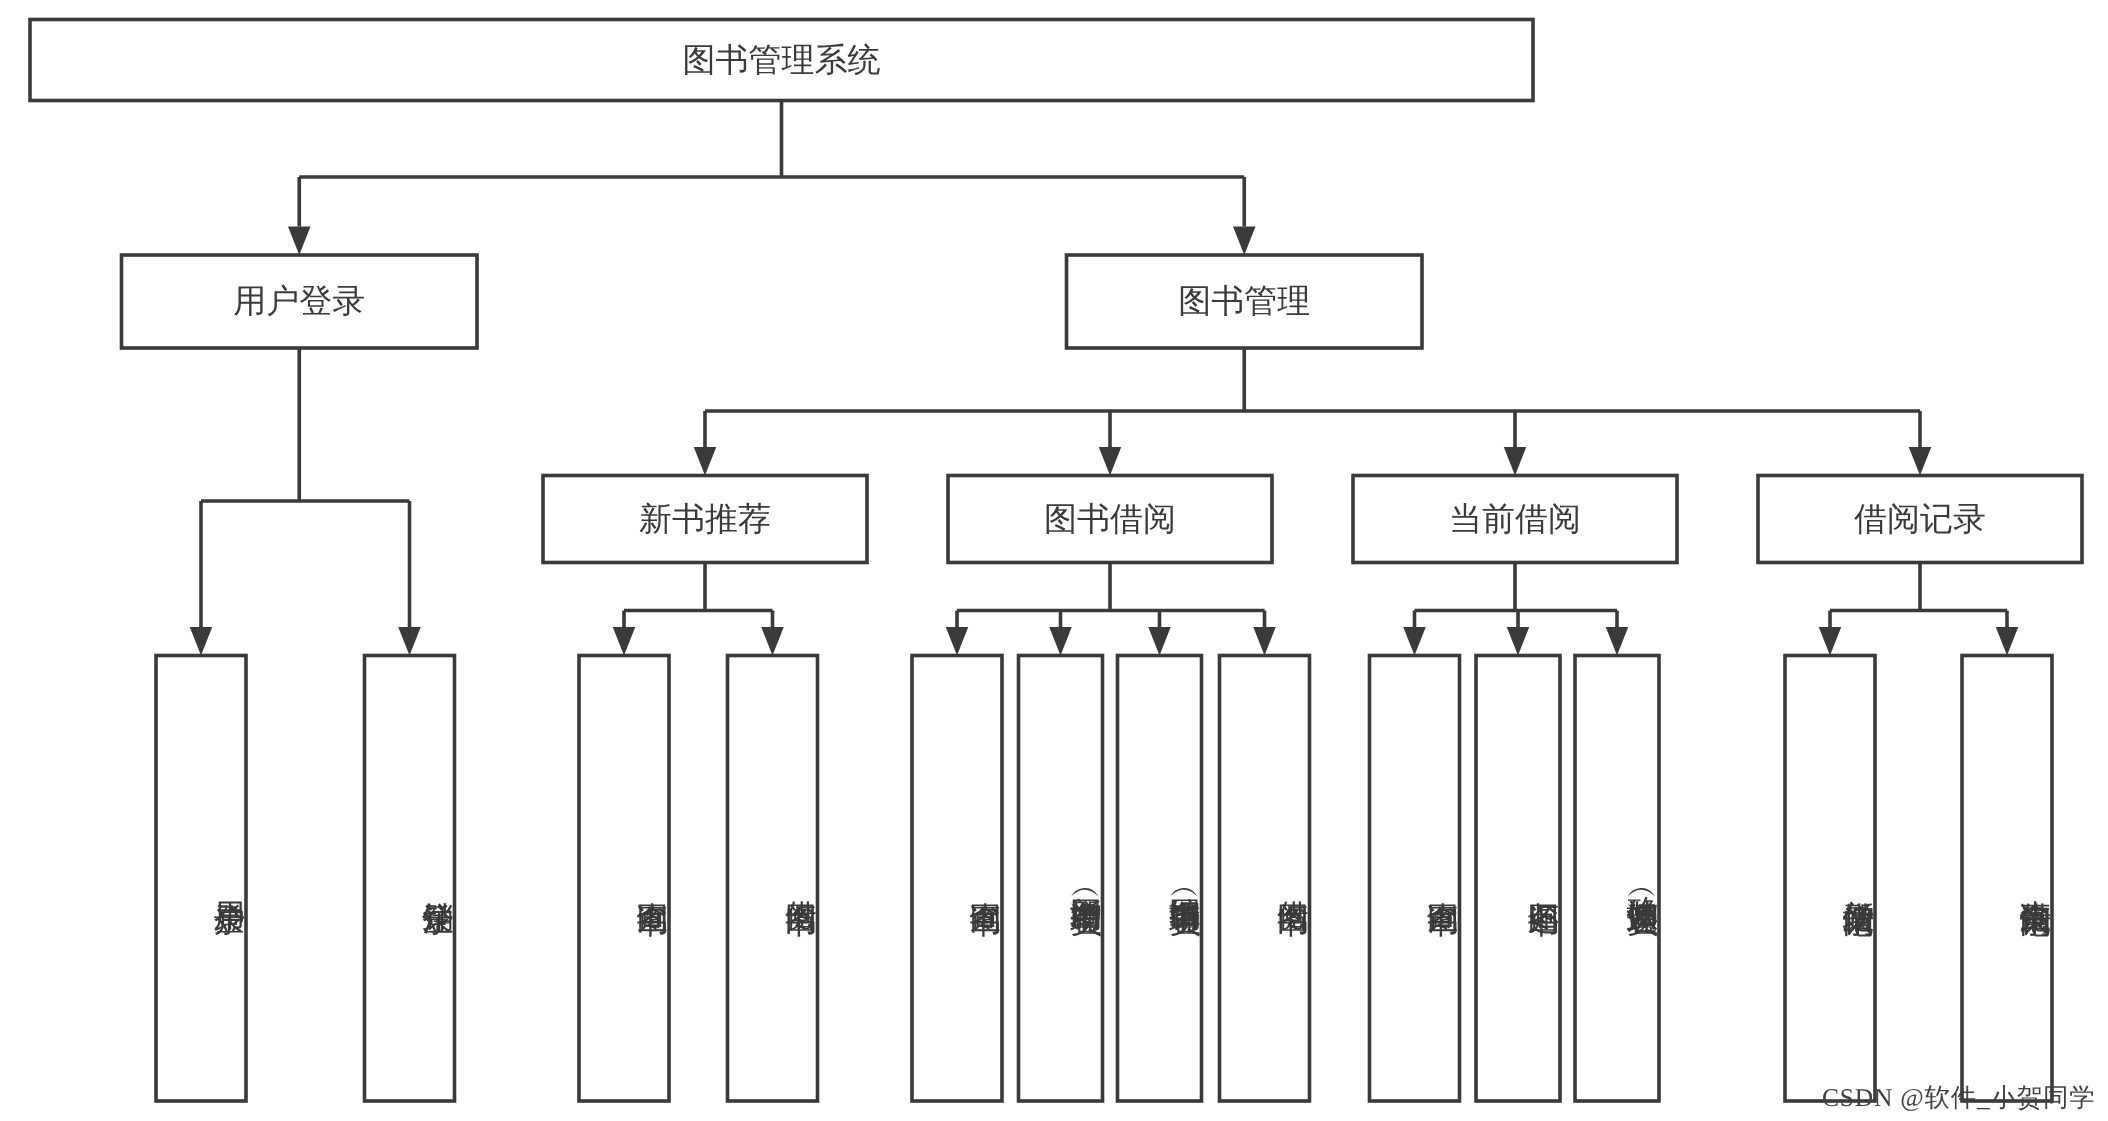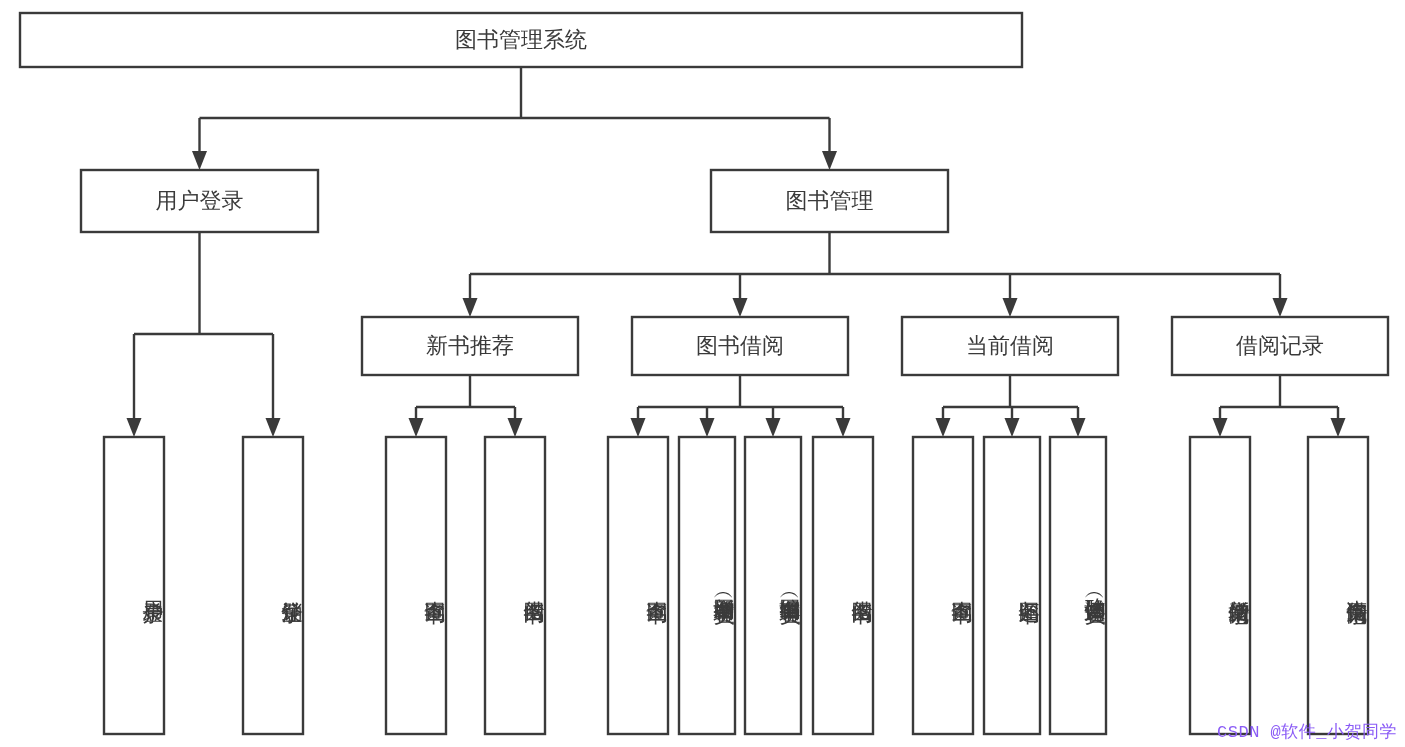--- a/index.html
+++ b/index.html
@@ -61,23 +61,23 @@
     white-space: nowrap;
     pointer-events: none;
     display: flex;
     align-items: flex-start;
     justify-content: center;
   }
   .watermark {
     position: absolute;
     right: 8px;
     bottom: 4px;
-    font-family: Liberation Mono, monospace;
+    font-family: Liberation Serif, serif;
     font-size: 17px;
-    color: #8b5cf6;
+    color: #404040;
     white-space: nowrap;
     letter-spacing: 0.5px;
   }
 </style>
 </head>
 <body>
 
 <div id="diagram-root">
 
   <svg id="tree-svg" viewBox="0 0 1405 747">

